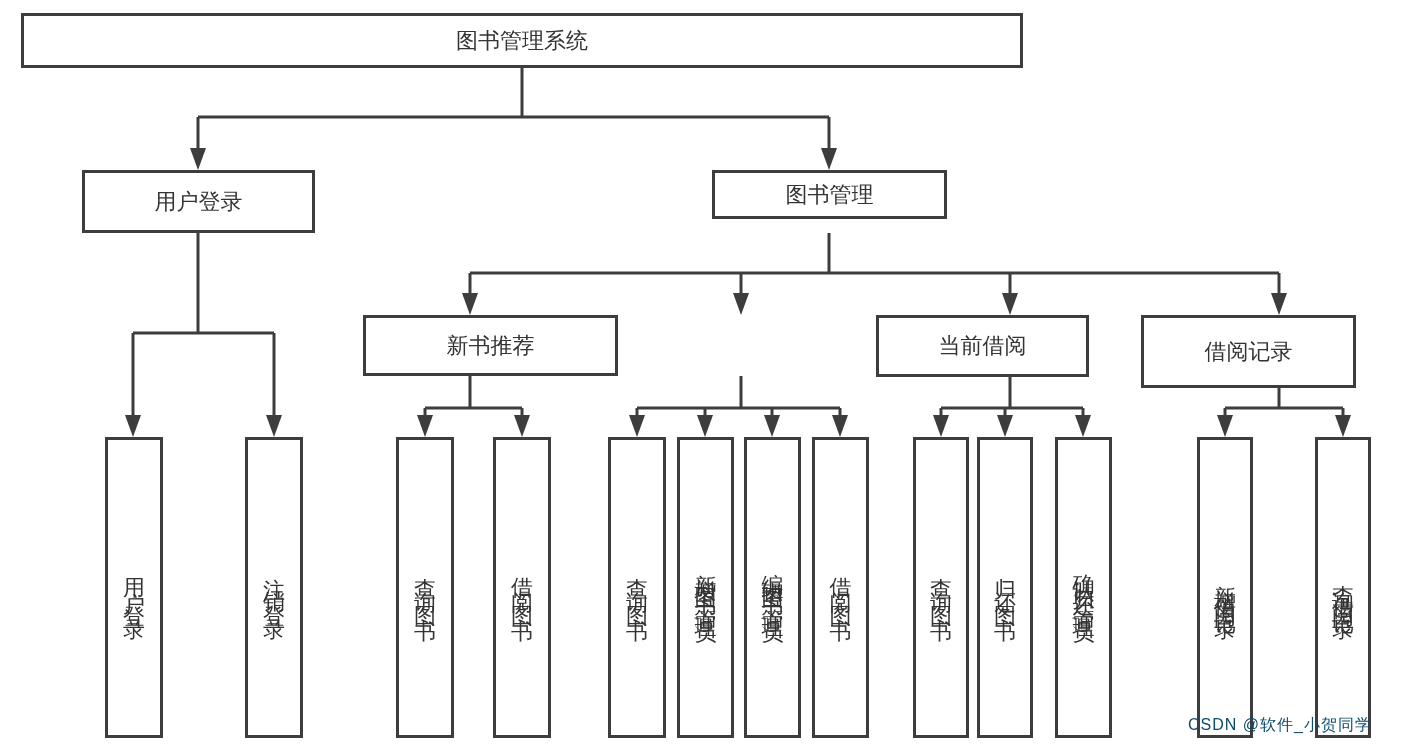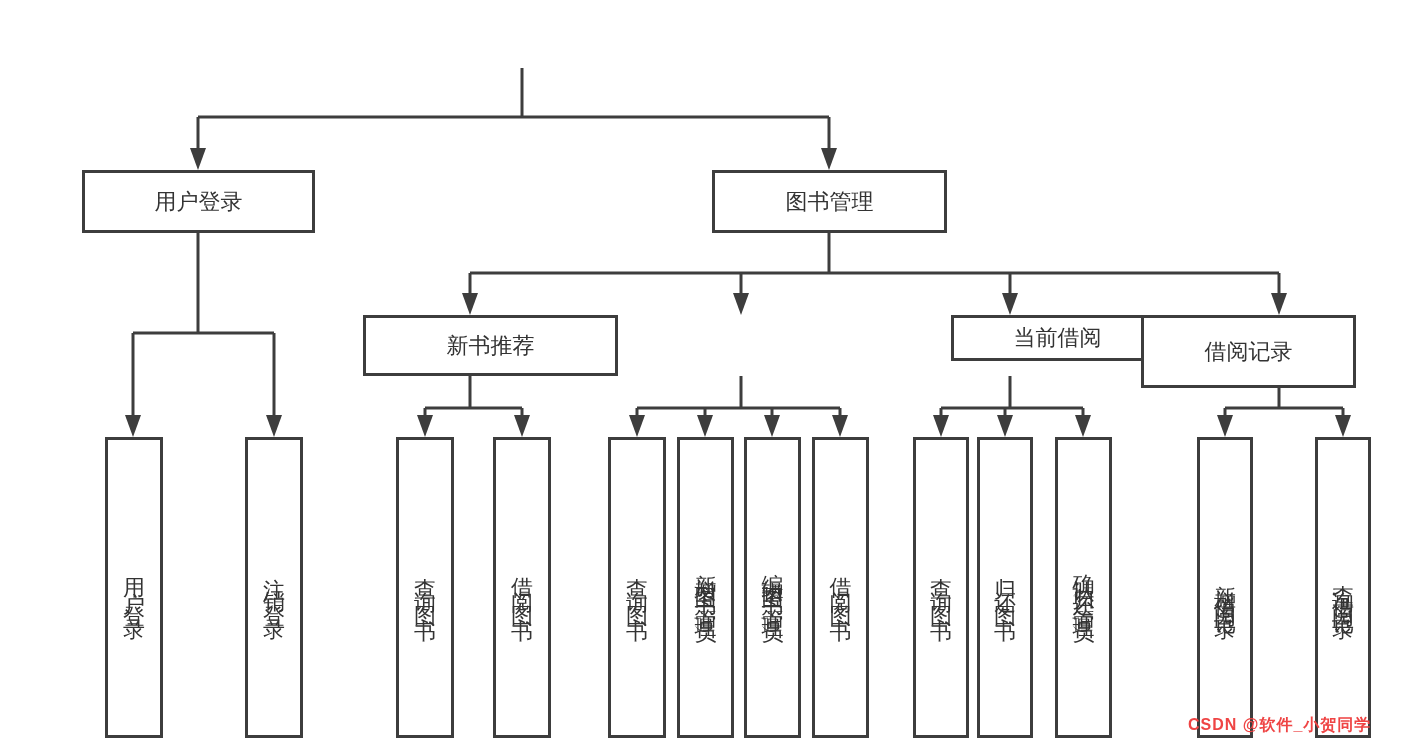--- a/index.html
+++ b/index.html
@@ -29,25 +29,24 @@
     text-orientation:mixed;
     letter-spacing:14px;
   }
   .node.leaf.long{letter-spacing:7px;}
   .node.leaf span{display:block;}
   .watermark{
     position:absolute;
     left:1188px;top:715px;
     width:210px;
     font-size:16px;
-    color:#ef4444;
+    color:#0c4a6e;
     letter-spacing:1px;
     white-space:nowrap;
     z-index:3;
-    font-weight:bold;
   }
 </style>
 </head>
 <body>
 
 <div class="stage">
 
   <svg class="wires" viewBox="0 0 1405 747">
     <g stroke="#3d3d3d" stroke-width="3" fill="none">
 
@@ -110,32 +109,35 @@
       <polygon points="764,415 780,415 772,437"></polygon>
       <polygon points="832,415 848,415 840,437"></polygon>
       <polygon points="933,415 949,415 941,437"></polygon>
       <polygon points="997,415 1013,415 1005,437"></polygon>
       <polygon points="1075,415 1091,415 1083,437"></polygon>
       <polygon points="1217,415 1233,415 1225,437"></polygon>
       <polygon points="1335,415 1351,415 1343,437"></polygon>
     </g>
   </svg>
 
+  <div class="node" style="left:21px;top:13px;width:1002px;height:55px">
+    <span>图书管理系统</span>
+  </div>
 
   <div class="node" style="left:82px;top:170px;width:233px;height:63px">
     <span>用户登录</span>
   </div>
-  <div class="node" style="left:712px;top:170px;width:235px;height:63px">
+  <div class="node" style="left:712px;top:170px;width:235px;height:49px">
     <span>图书管理</span>
   </div>
 
   <div class="node" style="left:363px;top:315px;width:255px;height:61px">
     <span>新书推荐</span>
   </div>
-  <div class="node" style="left:951px;top:315px;width:213px;height:46px">
+  <div class="node" style="left:876px;top:315px;width:213px;height:62px">
     <span>当前借阅</span>
   </div>
   <div class="node" style="left:1141px;top:315px;width:215px;height:73px">
     <span>借阅记录</span>
   </div>
 
   <div class="node leaf" style="left:105px;top:437px;width:58px;height:301px">
     <span>用户登录</span>
   </div>
   <div class="node leaf" style="left:245px;top:437px;width:58px;height:301px">

